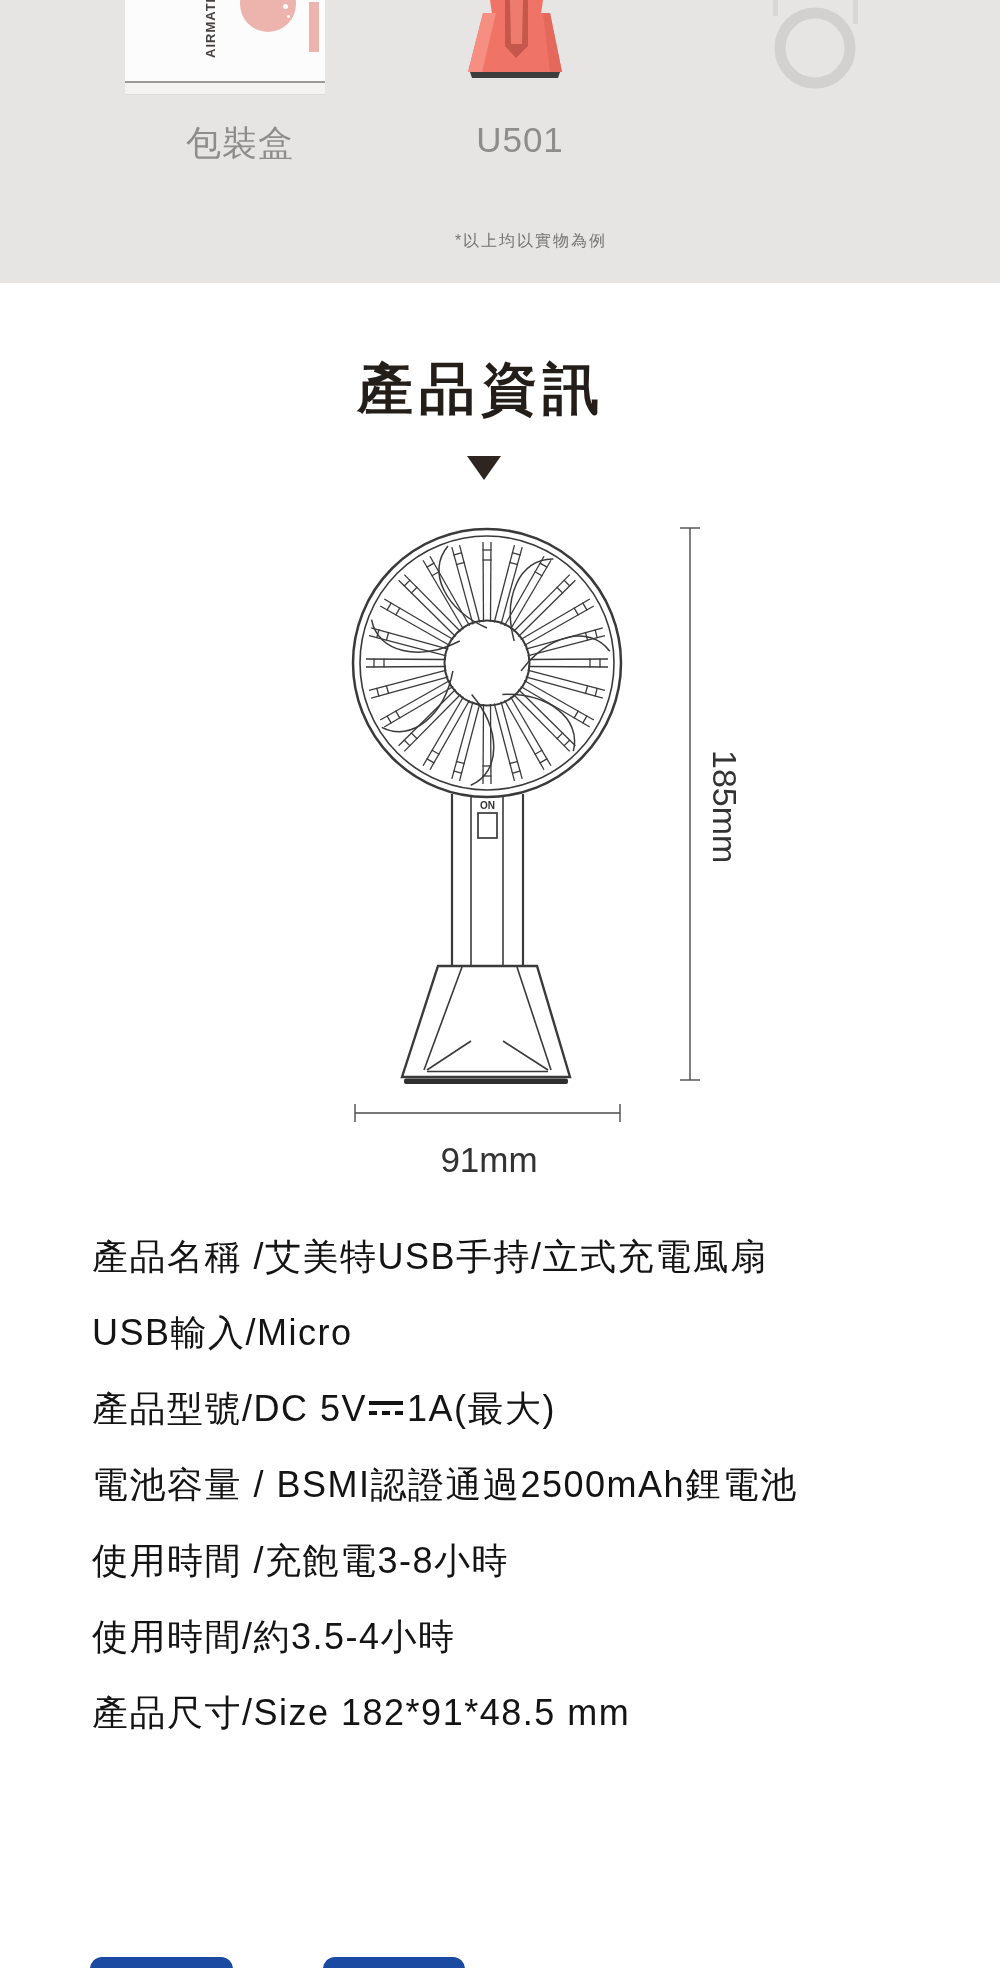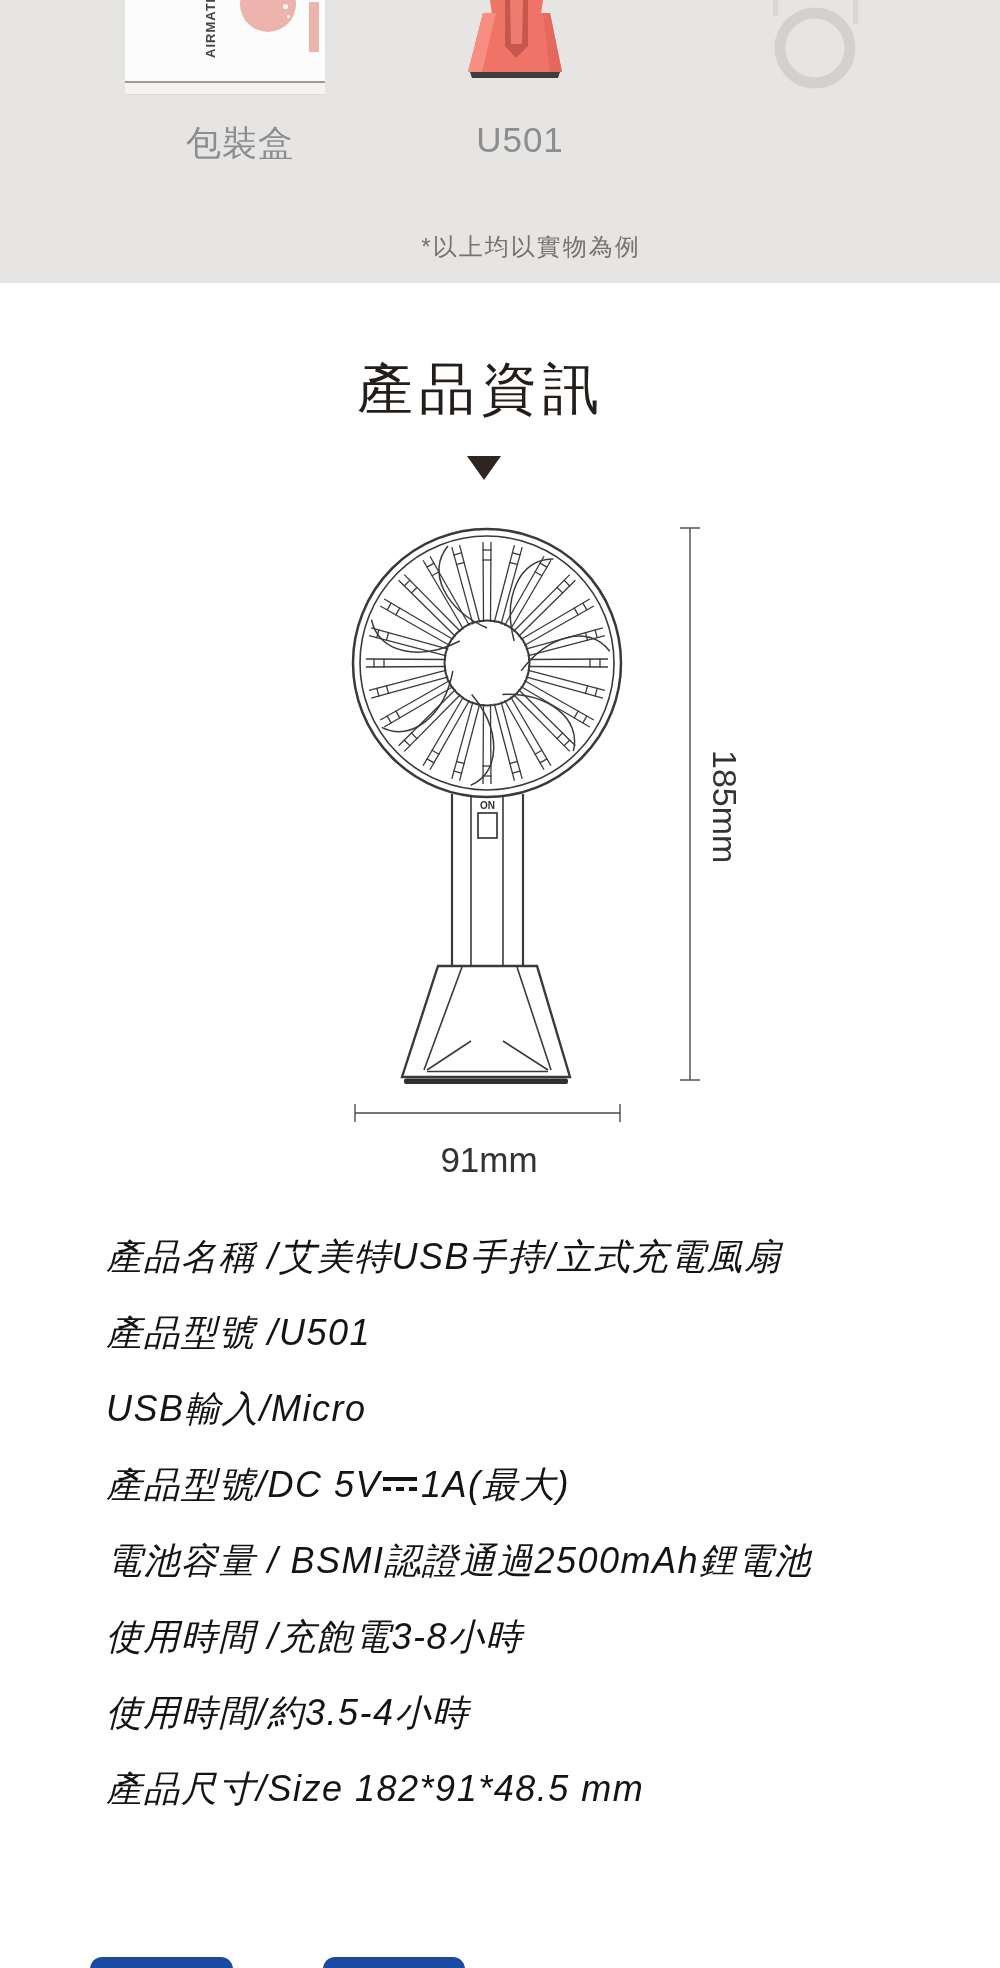--- a/index.html
+++ b/index.html
@@ -50,35 +50,35 @@
   .cable-svg { position:absolute; left:765px; top:0; }
   .hero-label {
     position:absolute; top:120px; font-size:35px; color:#8d8d8d;
     text-align:center; letter-spacing:1px;
   }
   .hero-label.l1 { left:140px; width:200px; }
   .hero-label.l2 { left:420px; width:200px; }
   .hero-label.l3 { left:706px; width:260px; }
   .hero-note {
     position:absolute; left:0; top:231px; width:1000px; text-align:center;
-    text-indent:62px; font-size:24px; color:#757372; letter-spacing:2px;
+    text-indent:62px; font-size:16px; color:#757372; letter-spacing:2px;
   }
   
   .info-title {
     position:absolute; left:0; top:352px; width:962px; text-align:center;
-    font-size:56px; font-weight:normal; color:#241e1b; letter-spacing:6px;
+    font-size:56px; font-weight:bold; color:#241e1b; letter-spacing:6px;
   }
   .tri-down {
     position:absolute; left:467px; top:456px; width:0; height:0;
     border-left:17px solid transparent; border-right:17px solid transparent;
     border-top:24px solid #2e2420;
   }
   .fan-svg { position:absolute; left:330px; top:510px; }
   .spec-list {
-    position:absolute; left:106px; top:1219px; width:860px; list-style:none;font-style:italic;
+    position:absolute; left:92px; top:1219px; width:860px; list-style:none;
   }
   .spec-list li {
     height:76px; line-height:76px; font-size:36px; color:#141414;
     letter-spacing:1.5px; white-space:nowrap;
   }
   
   .dc-sym {
     display:inline-block; width:34px; height:22px; position:relative;
     vertical-align:baseline; margin:0 4px 0 2px;
   }
@@ -225,21 +225,20 @@
     <g stroke="#4a4a4a" stroke-width="1.4">
       <line x1="25" y1="603" x2="290" y2="603"></line>
       <line x1="25" y1="594" x2="25" y2="612"></line>
       <line x1="290" y1="594" x2="290" y2="612"></line>
     </g>
     <text x="159" y="662" text-anchor="middle" font-size="35" fill="#333">91mm</text>
   </svg>
 
   <ul class="spec-list">
     <li>產品名稱 /艾美特USB手持/立式充電風扇</li>
-    <li>產品型號 /U501</li>
     <li>USB輸入/Micro</li>
     <li><span>產品型號/DC 5V</span><span class="dc-sym"></span><span>1A(最大)</span></li>
     <li>電池容量 / BSMI認證通過2500mAh鋰電池</li>
     <li>使用時間 /充飽電3-8小時</li>
     <li>使用時間/約3.5-4小時</li>
     <li>產品尺寸/Size 182*91*48.5 mm</li>
   </ul>
 
   <button class="cta-btn b1"></button>
   <button class="cta-btn b2"></button>

